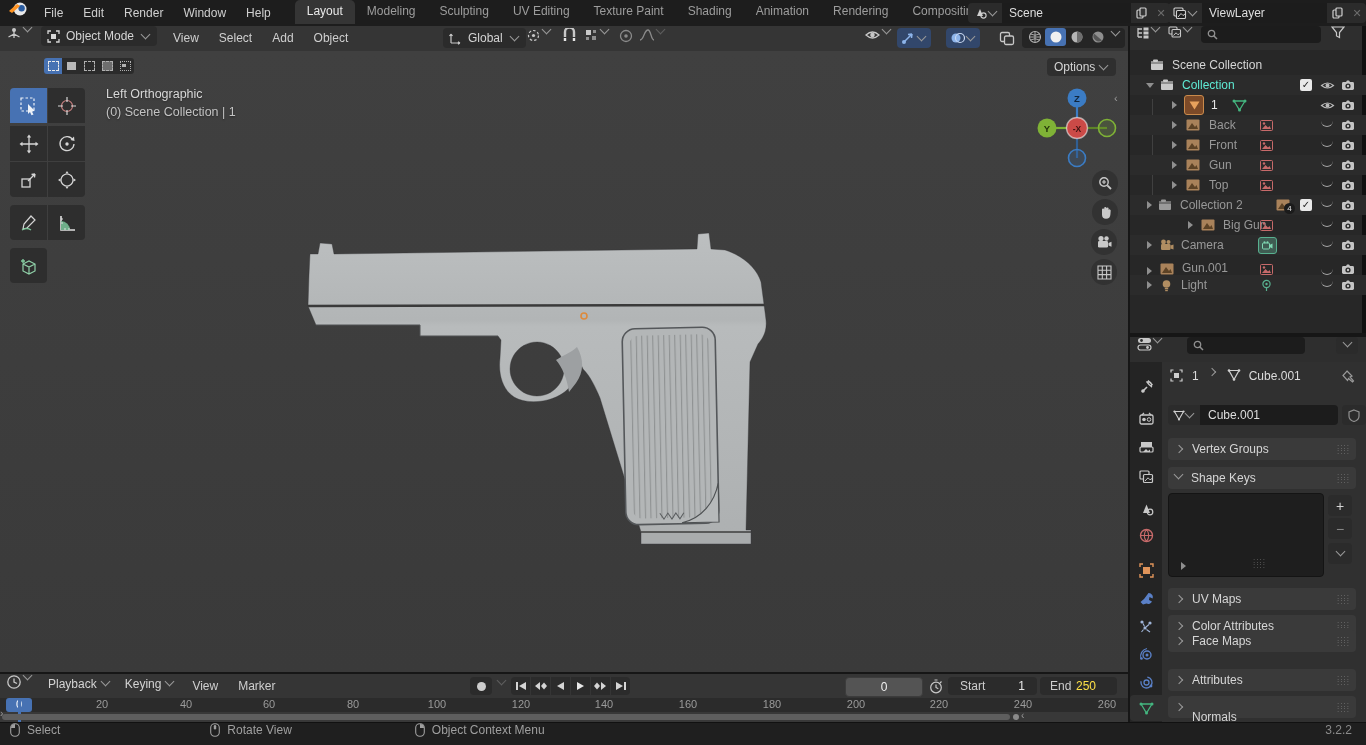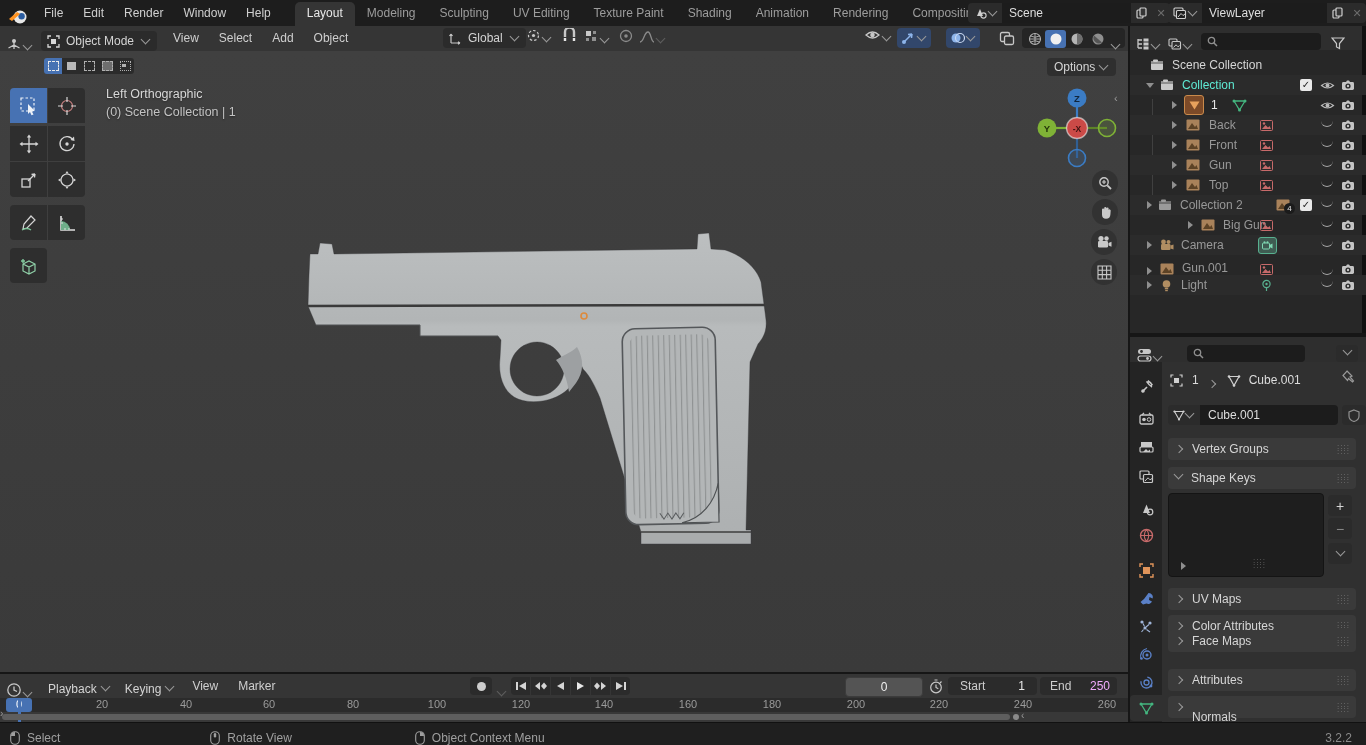--- a/index.html
+++ b/index.html
@@ -1,20 +1,20 @@
 <!DOCTYPE html>
 <html><head>
 <meta charset="utf-8">
 <style>
   html,body{margin:0;padding:0;background:#111;}
   body{width:1366px;height:745px;position:relative;overflow:hidden;
        font-family:"Liberation Sans","DejaVu Sans",sans-serif;font-size:12px;
        color:#d4d4d4;-webkit-font-smoothing:antialiased;}
   .abs{position:absolute;}
-  .row{display:flex;align-items:flex-end;}
+  .row{display:flex;align-items:flex-start;}
   .menu-item{padding:0 10px;color:#cfcfcf;line-height:26px;cursor:default;}
   .ws-tab{padding:3px 12px 4px;color:#9d9d9d;border-radius:5px 5px 0 0;line-height:17px;white-space:nowrap;}
   .ws-tab.active{background:#353535;color:#e8e8e8;}
   .chev{display:inline-block;width:6px;height:6px;border-right:1.4px solid #9a9a9a;border-bottom:1.4px solid #9a9a9a;transform:rotate(45deg);margin:-2px 2px 2px 2px;}
   .chev.dim{border-color:#5f5f5f;}
   .chev-r{display:inline-block;width:5px;height:5px;border-right:1.4px solid #9a9a9a;border-bottom:1.4px solid #9a9a9a;transform:rotate(-45deg);margin:0 4px 0 2px;}
   .tri-d{width:0;height:0;border-left:4px solid transparent;border-right:4px solid transparent;border-top:5px solid #8f8f8f;}
   .tri-r{width:0;height:0;border-top:4px solid transparent;border-bottom:4px solid transparent;border-left:5px solid #8f8f8f;}
   .btn{background:#2b2b2b;border-radius:4px;display:flex;align-items:center;justify-content:center;}
   .field{background:#1c1c1c;border-radius:4px;color:#dedede;display:flex;align-items:center;}
@@ -480,21 +480,21 @@
           <circle cx="7" cy="8.5" r="5.3" fill="none" stroke="#c8c8c8" stroke-width="1.2"></circle>
           <path d="M7,5.5 L7,8.5 L9.3,9.8 M5.5,1 L8.5,1 M11,4 L12.5,2.5" stroke="#c8c8c8" stroke-width="1.2" fill="none"></path>
         </svg>
     </div>
     <div class="abs row field" style="left:948px;top:3px;width:89px;height:18px;background:#2b2b2b;">
       <span style="margin-left:12px;color:#cdcdcd;">Start</span>
       <span style="margin-left:auto;margin-right:12px;color:#e6e6e6;">1</span>
     </div>
     <div class="abs row field" style="left:1040px;top:3px;width:77px;height:18px;background:#2b2b2b;">
       <span style="margin-left:10px;color:#cdcdcd;">End</span>
-      <span style="margin-left:auto;margin-right:7px;color:#f0abfc;">250</span>
+      <span style="margin-left:auto;margin-right:21px;color:#fde047;">250</span>
     </div>
   </div>
 
   <div class="abs" style="left:0;top:24px;width:1128px;height:14px;background:#2b2b2b;">
     <span class="tick" style="left:102px;">20</span>
     <span class="tick" style="left:186px;">40</span>
     <span class="tick" style="left:269px;">60</span>
     <span class="tick" style="left:353px;">80</span>
     <span class="tick" style="left:437px;">100</span>
     <span class="tick" style="left:521px;">120</span>

